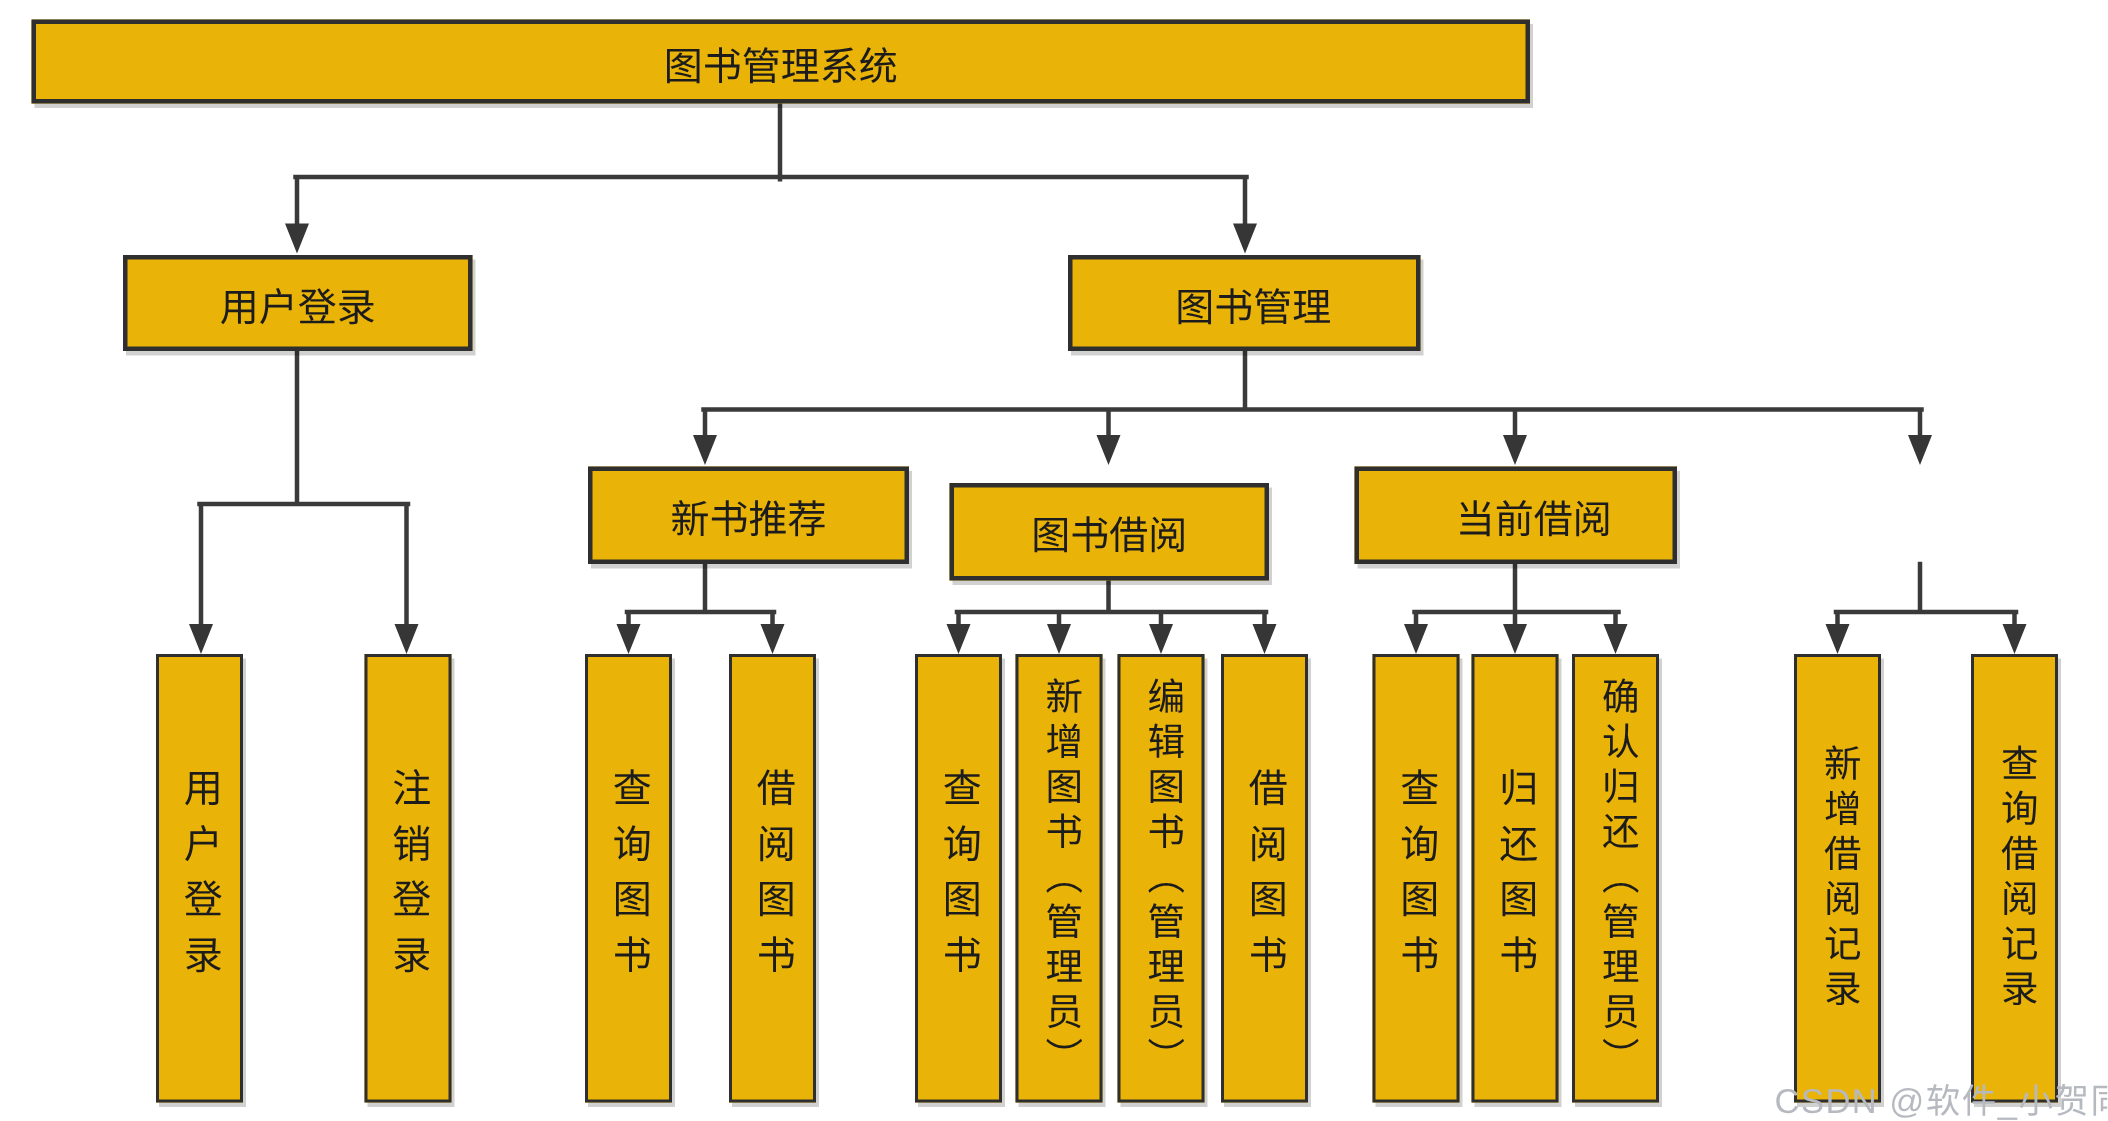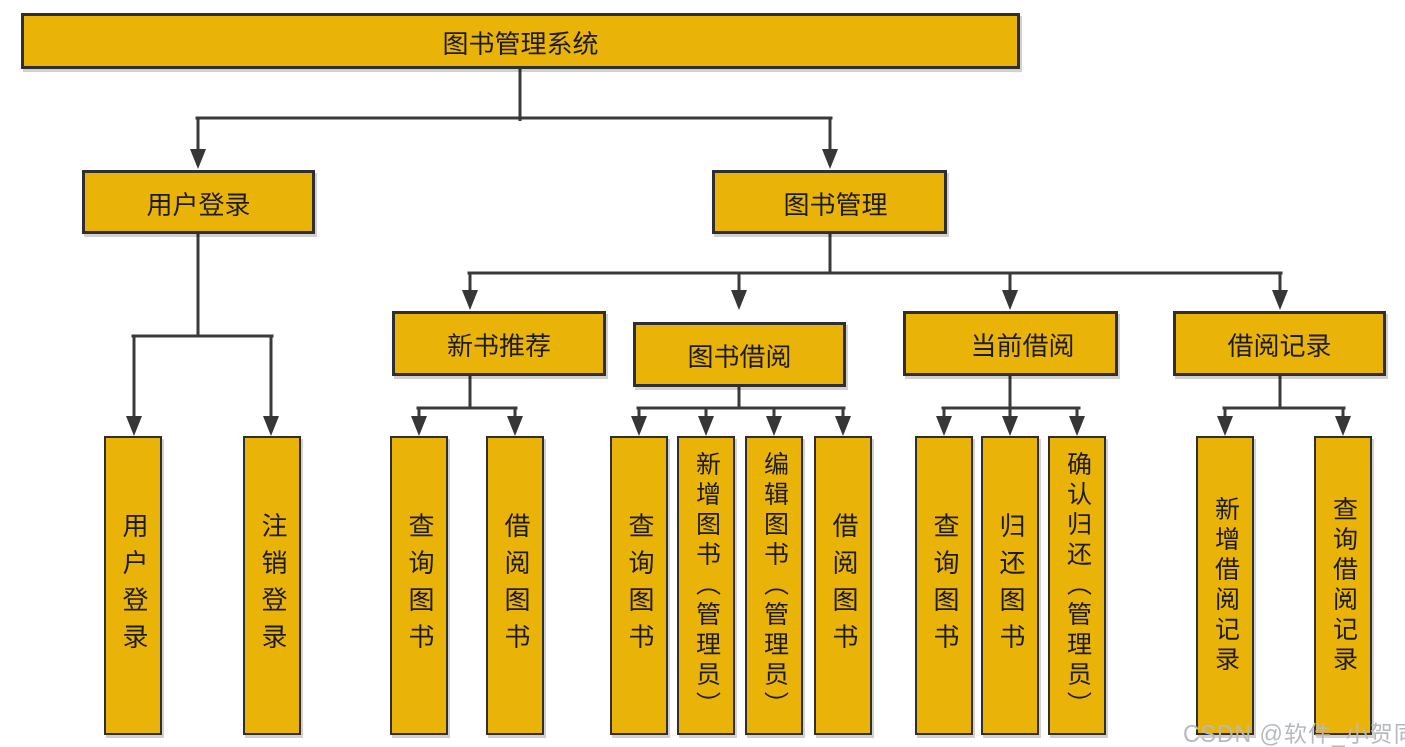--- a/index.html
+++ b/index.html
@@ -133,23 +133,20 @@
 
   <div class="node" style="left:359px; top:311px; width:214px; height:65px;margin-left:33px;">
     <span>新书推荐</span>
   </div>
   <div class="node" style="left:633px; top:311px; width:213px; height:65px;margin-top:11px;">
     <span>图书借阅</span>
   </div>
   <div class="node" style="left:903px; top:311px; width:215px; height:65px;padding-left:24px;">
     <span>当前借阅</span>
   </div>
-  <div class="node" style="left:1173px; top:311px; width:213px; height:65px;">
-    <span>借阅记录</span>
-  </div>
 
   <div class="node leaf" style="left:104px;">
     <span class="vtext">用户登录</span>
   </div>
   <div class="node leaf" style="left:243px;">
     <span class="vtext">注销登录</span>
   </div>
 
   <div class="node leaf" style="left:390px;">
     <span class="vtext">查询图书</span>

